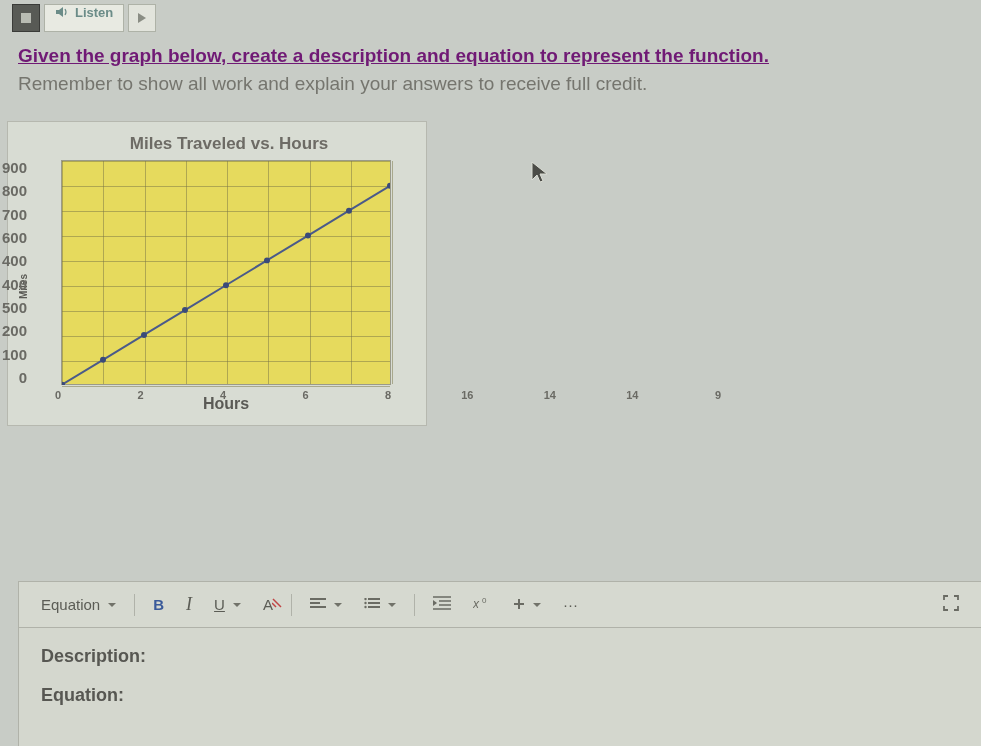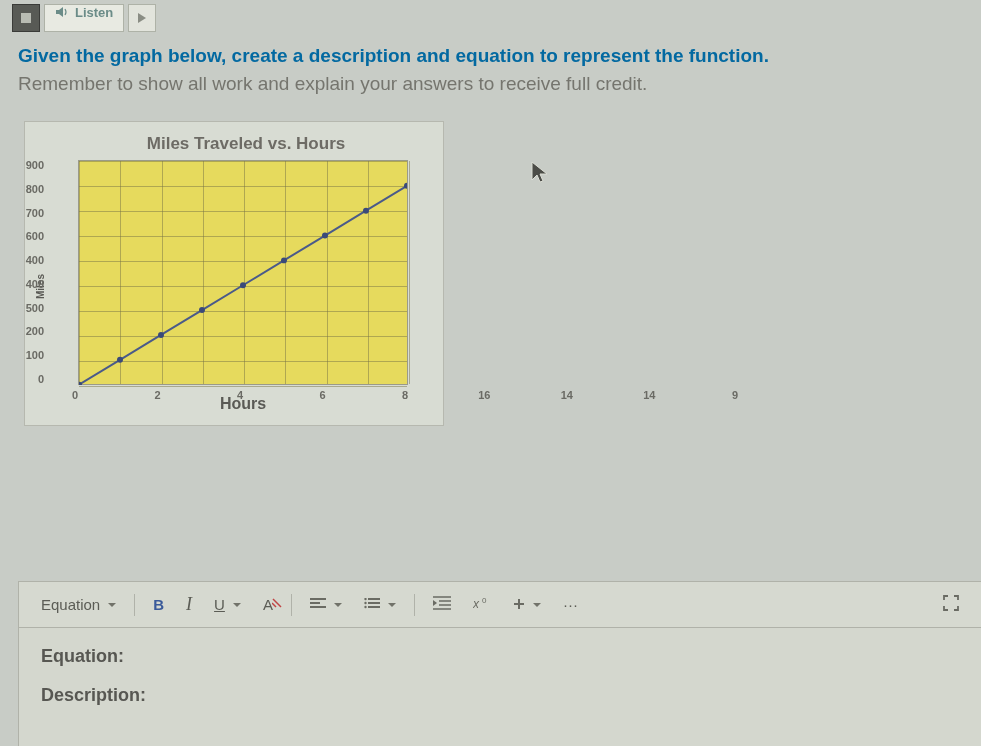--- a/index.html
+++ b/index.html
@@ -42,23 +42,23 @@
     cursor: pointer;
   }
   .speaker-icon svg, .play-icon svg, .dark-sq svg { display:block; }
   .dark-sq { background:#585a55; border:1px solid #3a3b38;}
   .question {
     padding: 10px 18px 6px 18px;
     font-size: 19px;
     line-height: 1.45;
     color: #75756e;
   }
-  .question .line1 { font-weight: bold; color:#0369a1;}
+  .question .line1 { font-weight: bold; color:#701a75;text-decoration:underline;}
   .chart-box {
-    margin: 18px 0 0 24px;
+    margin: 18px 0 0 7px;
     width: 420px;
     background: #d8dcd3;
     border: 1px solid #b6b8af;
     padding: 12px 14px 12px 8px;
   }
   .chart-title {
     text-align: center;
     font-weight: bold;
     font-size: 17px;
     color: #6d6b65;
@@ -80,21 +80,21 @@
     flex:1;
   }
   .yticks {
     position: absolute;
     left: -28px;
     top: 0;
     height: 100%;
     display: flex;
     flex-direction: column;
     justify-content: space-between;
-    font-size: 11px;
+    font-size: 15px;
     color: #6a6a64;
     font-weight: bold;
     text-align: right;
     width: 26px;
   }
   .yticks span { line-height: 1; }
   .grid {
     margin-left: 0;
     position: relative;
     width: 330px;
@@ -383,16 +383,16 @@
     <div class="tool">···</div>
     <div class="tool" style="margin-left:auto;">
       <span>
         <svg width="16" height="16">
           <path d="M1 5 V1 H5 M11 1 H15 V5 M15 11 V15 H11 M5 15 H1 V11" stroke="#6a6b63" stroke-width="1.8" fill="none"></path>
         </svg>
       </span>
     </div>
   </div>
   <div class="editor-body">
+    <div class="lbl">Description:</div>
     <div class="lbl">Equation:</div>
-    <div class="lbl">Description:</div>
   </div>
 </div>
 
 </body></html>

